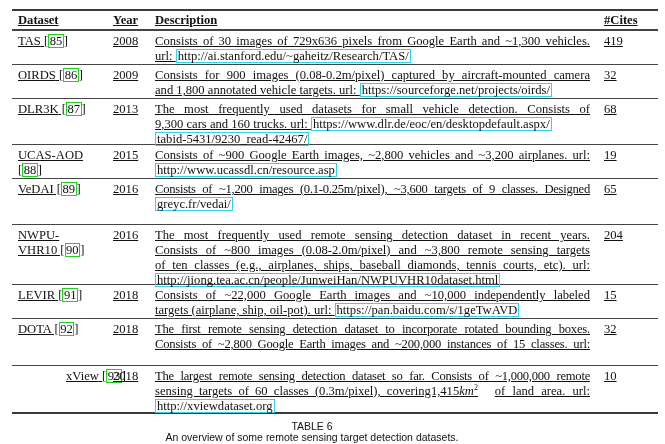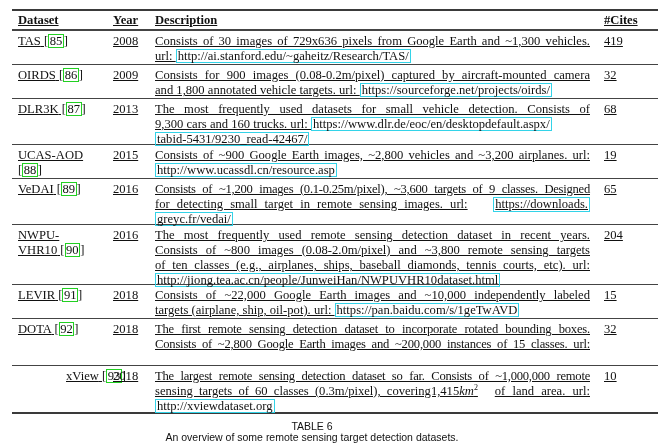--- a/index.html
+++ b/index.html
@@ -82,24 +82,20 @@
     <span class="dline"><span class="url">http://www.ucassdl.cn/resource.asp</span></span>
   </div>
   <div class="cell" style="left:604px;top:148px;">19</div>
 </div>
 
 <div>
   <div class="cell" style="left:18px;top:182px;"><span>VeDAI</span> [<span class="cite">89</span>]</div>
   <div class="cell" style="left:113px;top:182px;">2016</div>
   <div class="cell desc" style="top:182px;">
     <span class="dline justify" style="letter-spacing:-0.25px;">Consists of ~1,200 images (0.1-0.25m/pixel), ~3,600 targets of 9 classes. Designed</span>
-    <span class="dline" style="display:flex;justify-content:space-between;">
-        <span style="word-spacing:4px;">for detecting small target in remote sensing images. url: </span>
-        <span class="url">https://downloads.</span>
-      </span>
     <span class="dline"><span class="url">greyc.fr/vedai/</span></span>
   </div>
   <div class="cell" style="left:604px;top:182px;">65</div>
 </div>
 
 <div>
   <div class="cell" style="left:18px;top:228px;">
     <span class="dline">NWPU-</span>
     <span class="dline"><span>VHR10</span> [<span class="cite">90</span>]</span>
   </div>

